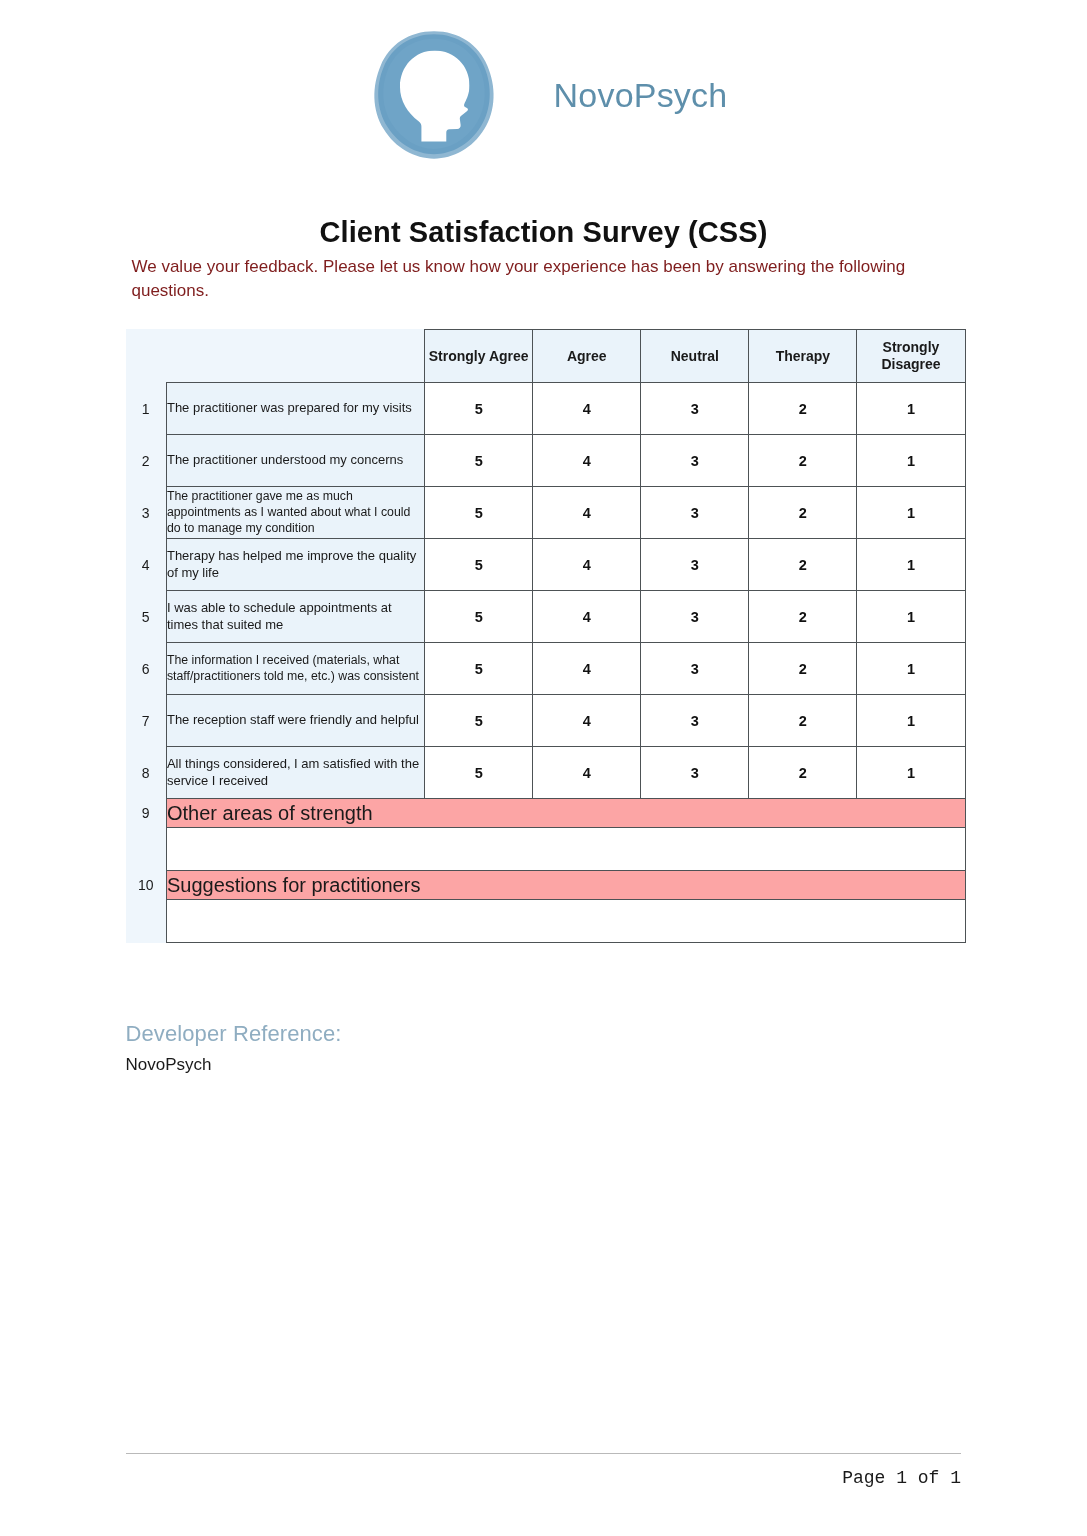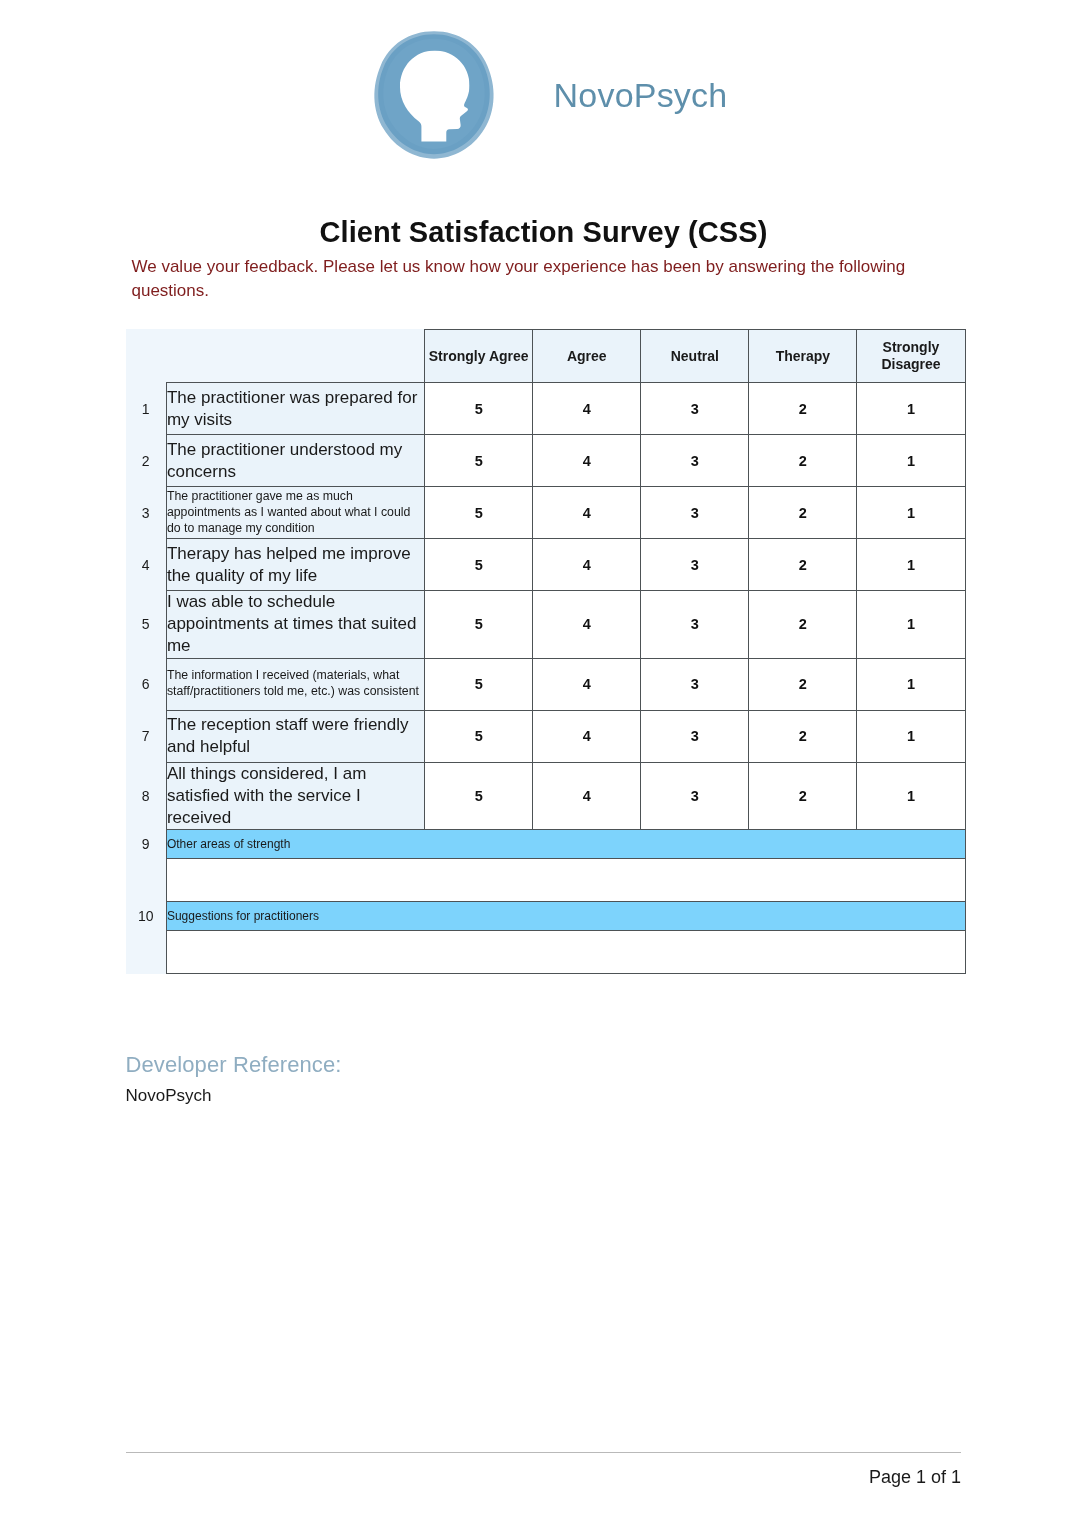--- a/index.html
+++ b/index.html
@@ -128,21 +128,21 @@
     color: #1a1a1a;
     line-height: 1.25;
     height: 52px;
     padding: 2px 3px;
   }
 
   
   .q {
     background: #eaf3fa;
     border: 1px solid #4d5255;
-    font-size: 17px;
+    font-size: 13px;
     line-height: 1.3;
     color: #1a1a1a;
     padding: 6px 6px 6px 7px;
   }
   .q.small {
     font-size: 12.3px;
     line-height: 1.28;
   }
   
   .v {
@@ -151,39 +151,40 @@
     text-align: center;
     font-weight: bold;
     font-size: 14.5px;
     color: #111111;
   }
   tr.item-row { height: 52px; }
   tr.item-row.tall { height: 52px; }
 
   
   .q-wide {
-    background: #7dd3fc;
-    border: 1px solid #4d5255;
-    font-size: 12px;
+    background: #fca5a5;
+    border: 1px solid #4d5255;
+    font-size: 20px;
     color: #1a1a1a;
     padding: 7px 6px 7px 7px;
     height: 28px;
   }
   .answer-blank {
     background: #ffffff;
     border: 1px solid #4d5255;
     height: 42px;
   }
 
   
   .footer {
     position: absolute;
     left: 126px;
     right: 126px;
     bottom: 48px;
+    font-family: Liberation Mono, monospace;
   }
   .footer-rule {
     border-top: 1px solid #b9b9b9;
     height: 0;
     margin-bottom: 14px;
   }
   .footer-text {
     text-align: right;
     font-size: 18px;
     color: #1a1a1a;

